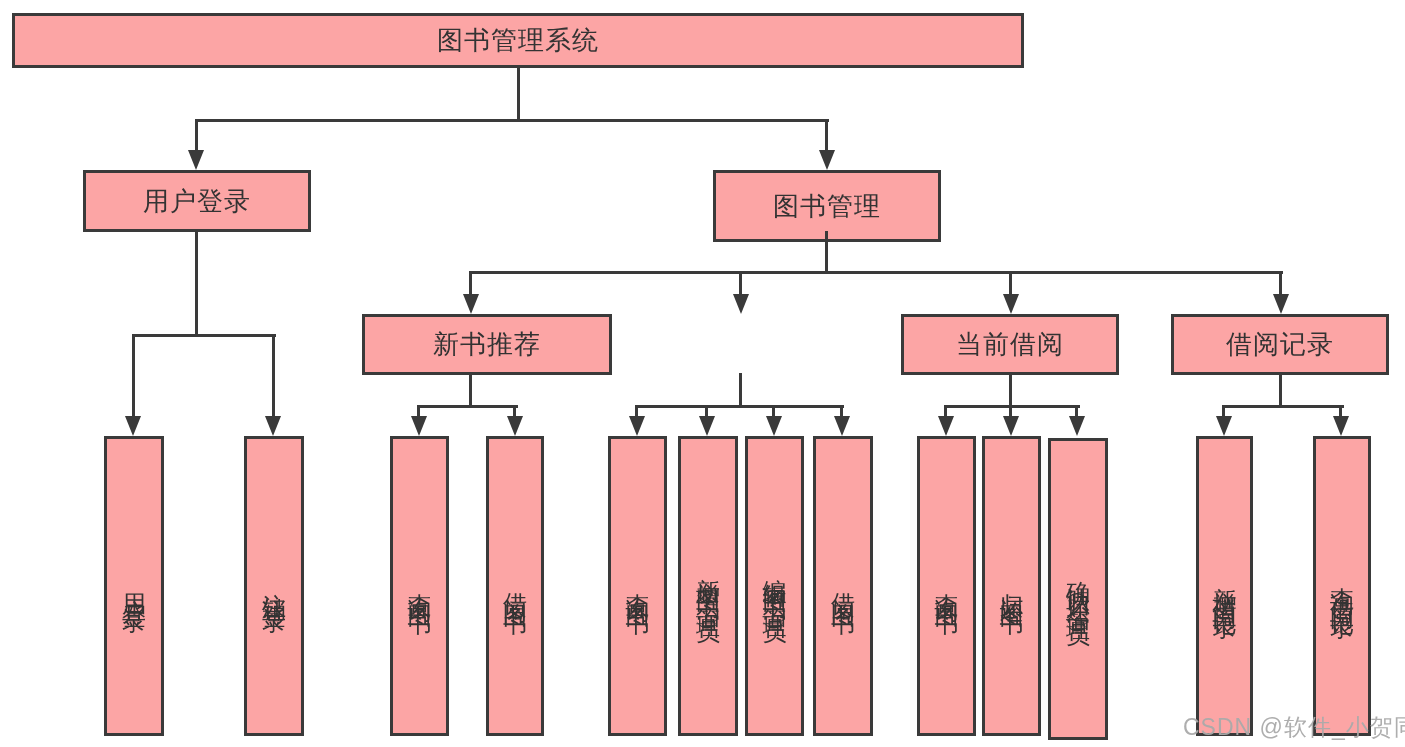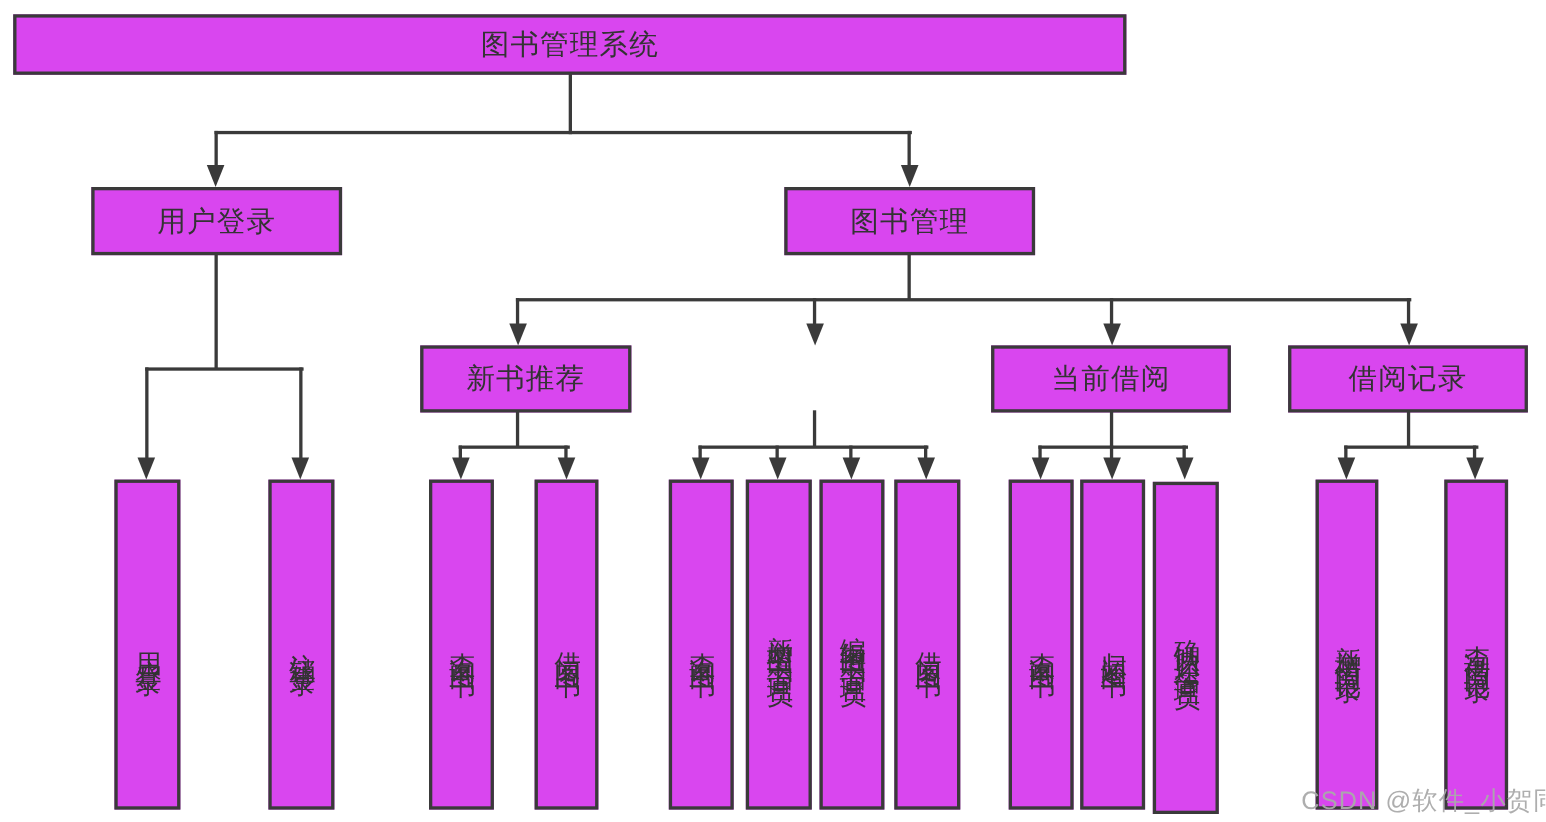--- a/index.html
+++ b/index.html
@@ -8,21 +8,21 @@
     --wm:#aaaaaa;
     --bg:#ffffff;
   }
   html,body{margin:0;padding:0;background:var(--bg);}
   body{font-family:"Liberation Sans",sans-serif;}
   .canvas{
     position:relative;width:1405px;height:747px;background:var(--bg);overflow:hidden;
   }
   .box{
     position:absolute;box-sizing:border-box;border:3px solid var(--line);
-    background:#d946ef;color:var(--text);
+    background:#fca5a5;color:var(--text);
     display:flex;align-items:center;justify-content:center;
     font-size:26px;letter-spacing:1px;white-space:nowrap;
   }
   .vbox{
     writing-mode:vertical-rl;text-orientation:mixed;
     font-size:24px;letter-spacing:6px;line-height:1;
     white-space:normal;
   }
   .hl,.vl{position:absolute;background:var(--line);}
   .ar{
@@ -44,41 +44,41 @@
   <div class="box" style="left:12px;top:13px;width:1012px;height:55px">图书管理系统</div>
 
   <div class="vl" style="left:517px;top:66px;width:3px;height:56px"></div>
   <div class="hl" style="left:195px;top:119px;width:634px;height:3px"></div>
   <div class="vl" style="left:195px;top:119px;width:3px;height:33px"></div>
   <div class="vl" style="left:825px;top:119px;width:3px;height:33px"></div>
   <div class="ar" style="left:188px;top:150px"></div>
   <div class="ar" style="left:819px;top:150px"></div>
 
   <div class="box" style="left:83px;top:170px;width:228px;height:62px">用户登录</div>
-  <div class="box" style="left:713px;top:170px;width:228px;height:62px">图书管理</div>
+  <div class="box" style="left:713px;top:170px;width:228px;height:72px">图书管理</div>
 
   <div class="vl" style="left:195px;top:231px;width:3px;height:105px"></div>
   <div class="hl" style="left:132px;top:334px;width:144px;height:3px"></div>
   <div class="vl" style="left:132px;top:334px;width:3px;height:84px"></div>
   <div class="vl" style="left:272px;top:334px;width:3px;height:84px"></div>
   <div class="ar" style="left:125px;top:416px"></div>
   <div class="ar" style="left:265px;top:416px"></div>
 
   <div class="vl" style="left:825px;top:231px;width:3px;height:42px"></div>
   <div class="hl" style="left:469px;top:271px;width:814px;height:3px"></div>
   <div class="vl" style="left:469px;top:271px;width:3px;height:26px"></div>
   <div class="vl" style="left:739px;top:271px;width:3px;height:26px"></div>
   <div class="vl" style="left:1009px;top:271px;width:3px;height:26px"></div>
   <div class="vl" style="left:1279px;top:271px;width:3px;height:26px"></div>
   <div class="ar" style="left:463px;top:294px"></div>
   <div class="ar" style="left:733px;top:294px"></div>
   <div class="ar" style="left:1003px;top:294px"></div>
   <div class="ar" style="left:1273px;top:294px"></div>
 
-  <div class="box" style="left:382px;top:314px;width:192px;height:61px">新书推荐</div>
+  <div class="box" style="left:362px;top:314px;width:250px;height:61px">新书推荐</div>
   <div class="box" style="left:901px;top:314px;width:218px;height:61px">当前借阅</div>
   <div class="box" style="left:1171px;top:314px;width:218px;height:61px">借阅记录</div>
 
   <div class="vl" style="left:469px;top:373px;width:3px;height:34px"></div>
   <div class="hl" style="left:417px;top:405px;width:101px;height:3px"></div>
   <div class="vl" style="left:417px;top:405px;width:3px;height:14px"></div>
   <div class="vl" style="left:513px;top:405px;width:3px;height:14px"></div>
   <div class="ar" style="left:411px;top:416px"></div>
   <div class="ar" style="left:507px;top:416px"></div>
 

